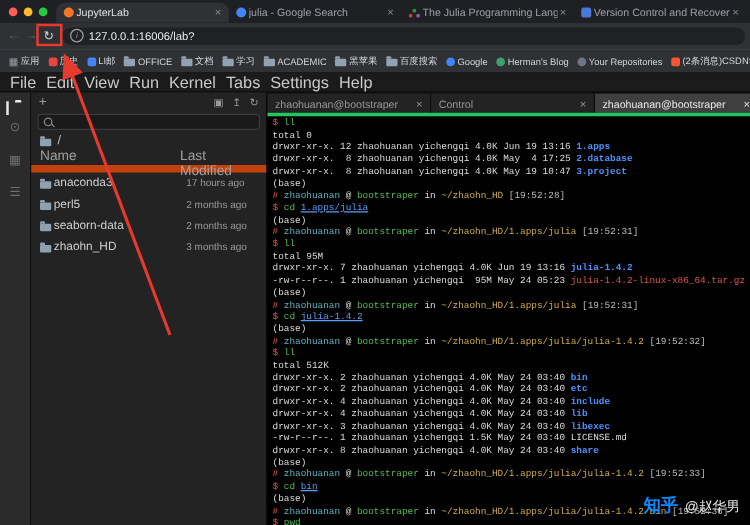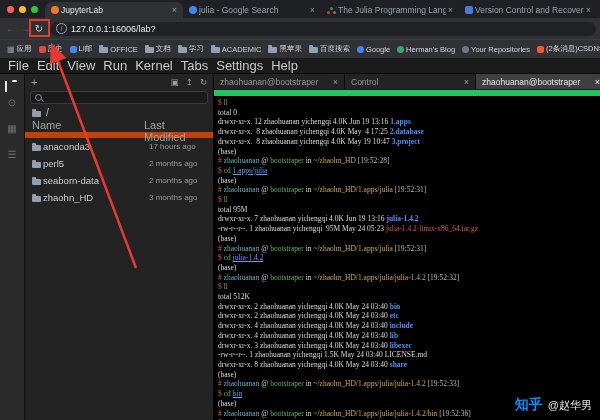--- a/index.html
+++ b/index.html
@@ -61,27 +61,27 @@
   .fb-head{height:13px;display:flex;align-items:flex-start;padding:0 7px;font-size:11px;color:#a0a0a0;border-bottom:6px solid #c2410c;flex:none;}
   .col-name{flex:1;}
   .col-mod{width:62px;flex:none;}
   .fb-row{height:17px;display:flex;align-items:center;gap:2px;padding:0 7px;font-size:9.5px;color:#cfcfcf;flex:none;}
   .fbfold{background:#8fa0af;}
   .fbfold::before{background:#8fa0af;}
   .rname{flex:1;min-width:0;overflow:hidden;white-space:nowrap;}
   .rmod{width:57px;flex:none;font-size:8px;color:#9a9a9a;}
 
   .main{flex:1;min-width:0;display:flex;flex-direction:column;background:#000;position:relative;}
-  .doctabs{height:16px;background:#161616;border-bottom:6px solid #22c55e;display:flex;align-items:flex-start;flex:none;}
+  .doctabs{height:16px;background:#161616;border-bottom:3px solid #22c55e;display:flex;align-items:flex-end;flex:none;}
   .dtab{width:118px;height:15px;background:#232323;color:#969696;display:flex;align-items:center;gap:3px;padding:0 6px;font-size:8.5px;border-right:1px solid #0d0d0d;white-space:nowrap;overflow:hidden;flex:none;}
   .dtab.active{background:#3f3f3f;color:#e8e8e8;}
   .dtab-label{flex:1;min-width:0;overflow:hidden;}
   .dtab .x{flex:none;font-size:9px;}
 
-  .terminal{flex:1;min-height:0;overflow:hidden;padding:2px 0 0 4px;font-family:Liberation Serif, serif;font-size:7.5px;line-height:9.7px;white-space:pre;color:#dcdcdc;}
+  .terminal{flex:1;min-height:0;overflow:hidden;padding:2px 0 0 4px;font-family:Liberation Mono, monospace;font-size:7.5px;line-height:9.7px;white-space:pre;color:#dcdcdc;}
   .t-w{color:#dcdcdc}.t-r{color:#d6584c}.t-g{color:#57b857}.t-c{color:#5fb3c0}
   .t-y{color:#cfab4e}.t-b{color:#4f8ff7;font-weight:bold}.t-t{color:#bcbcbc}
   .t-u{color:#5c9cf5;text-decoration:underline}
 
   .watermark{position:absolute;right:8px;bottom:6px;display:flex;align-items:baseline;gap:5px;z-index:5;}
   .wm-logo{color:#0a8bff;font-weight:bold;font-size:14px;}
   .wm-handle{color:#e6e6e6;font-size:11px;}
 
   .anno{position:absolute;left:0;top:0;z-index:50;pointer-events:none;}
 </style>

